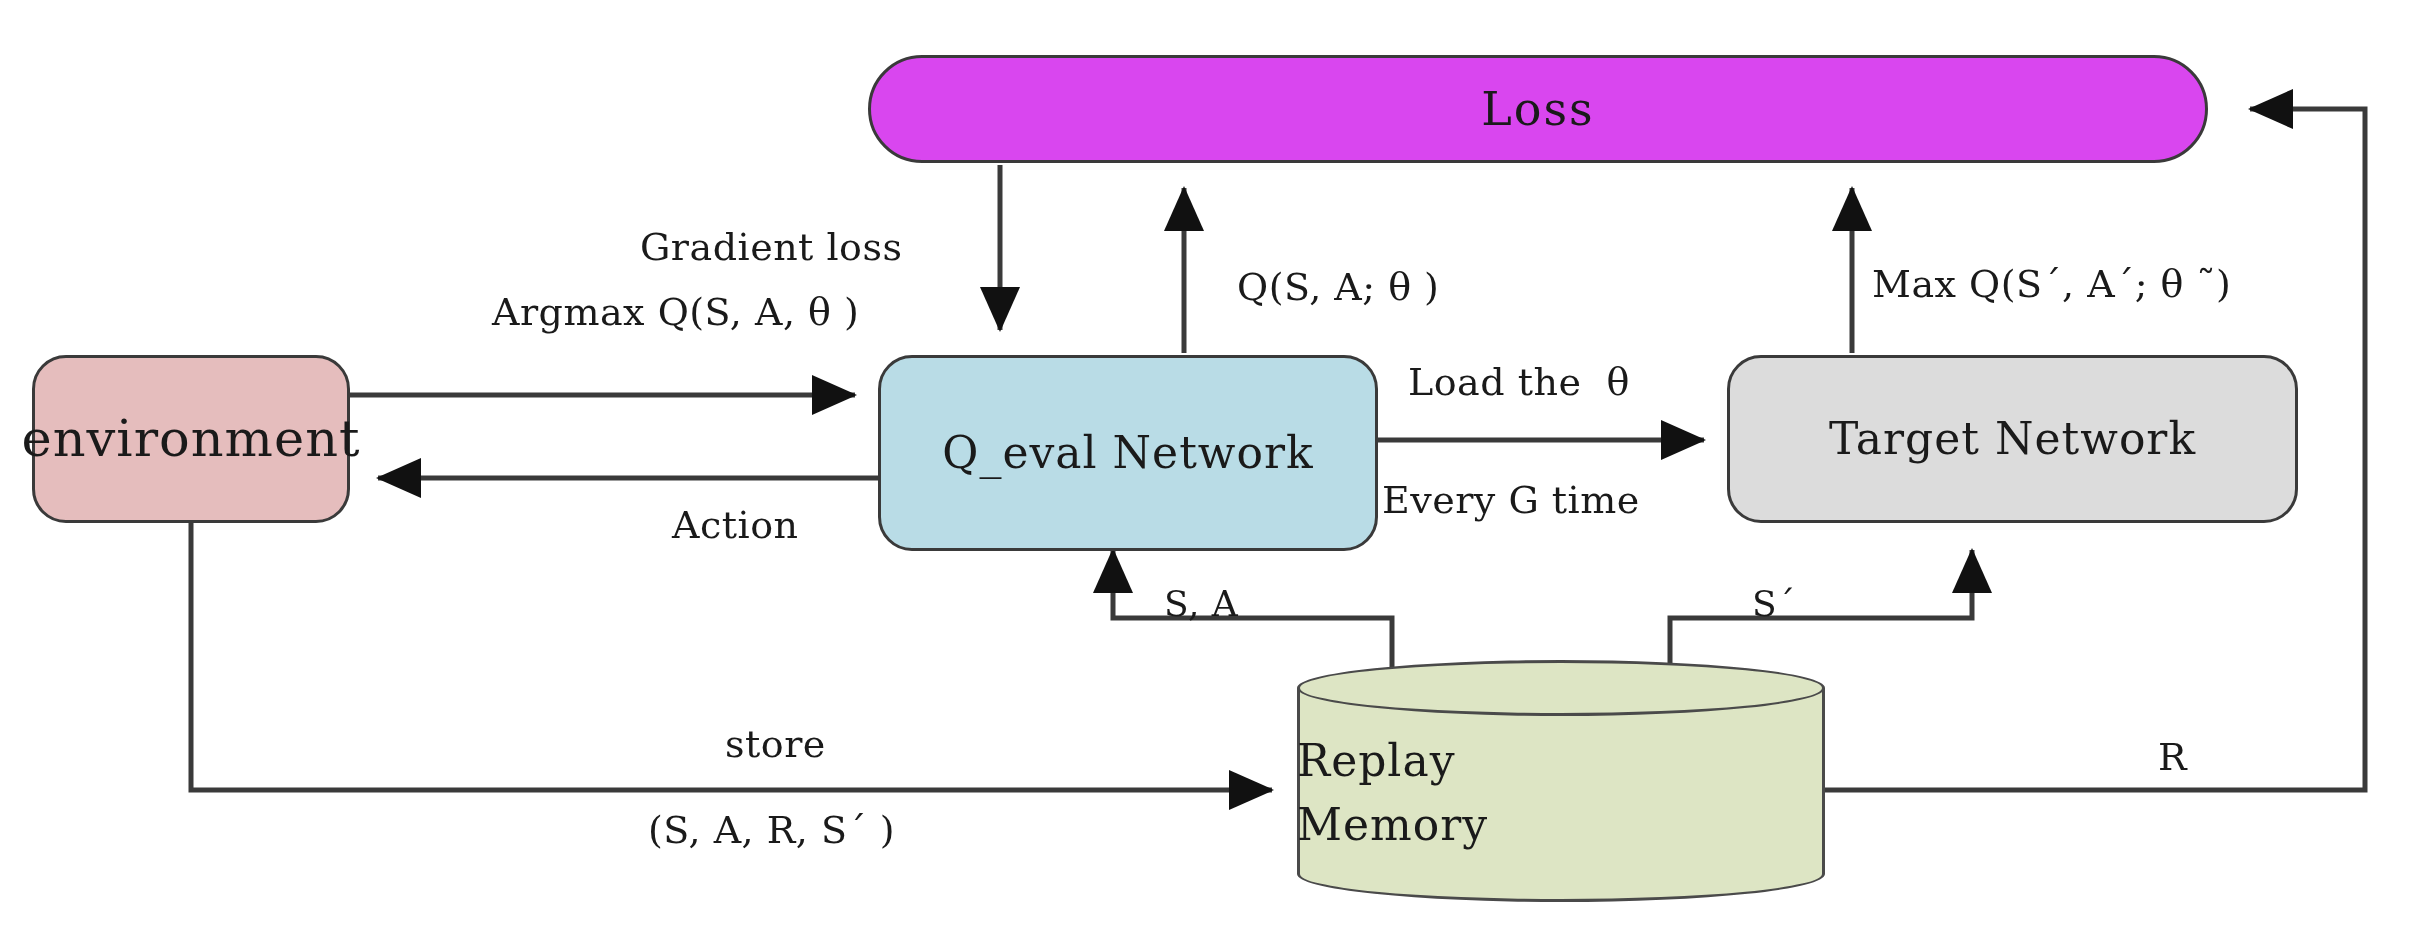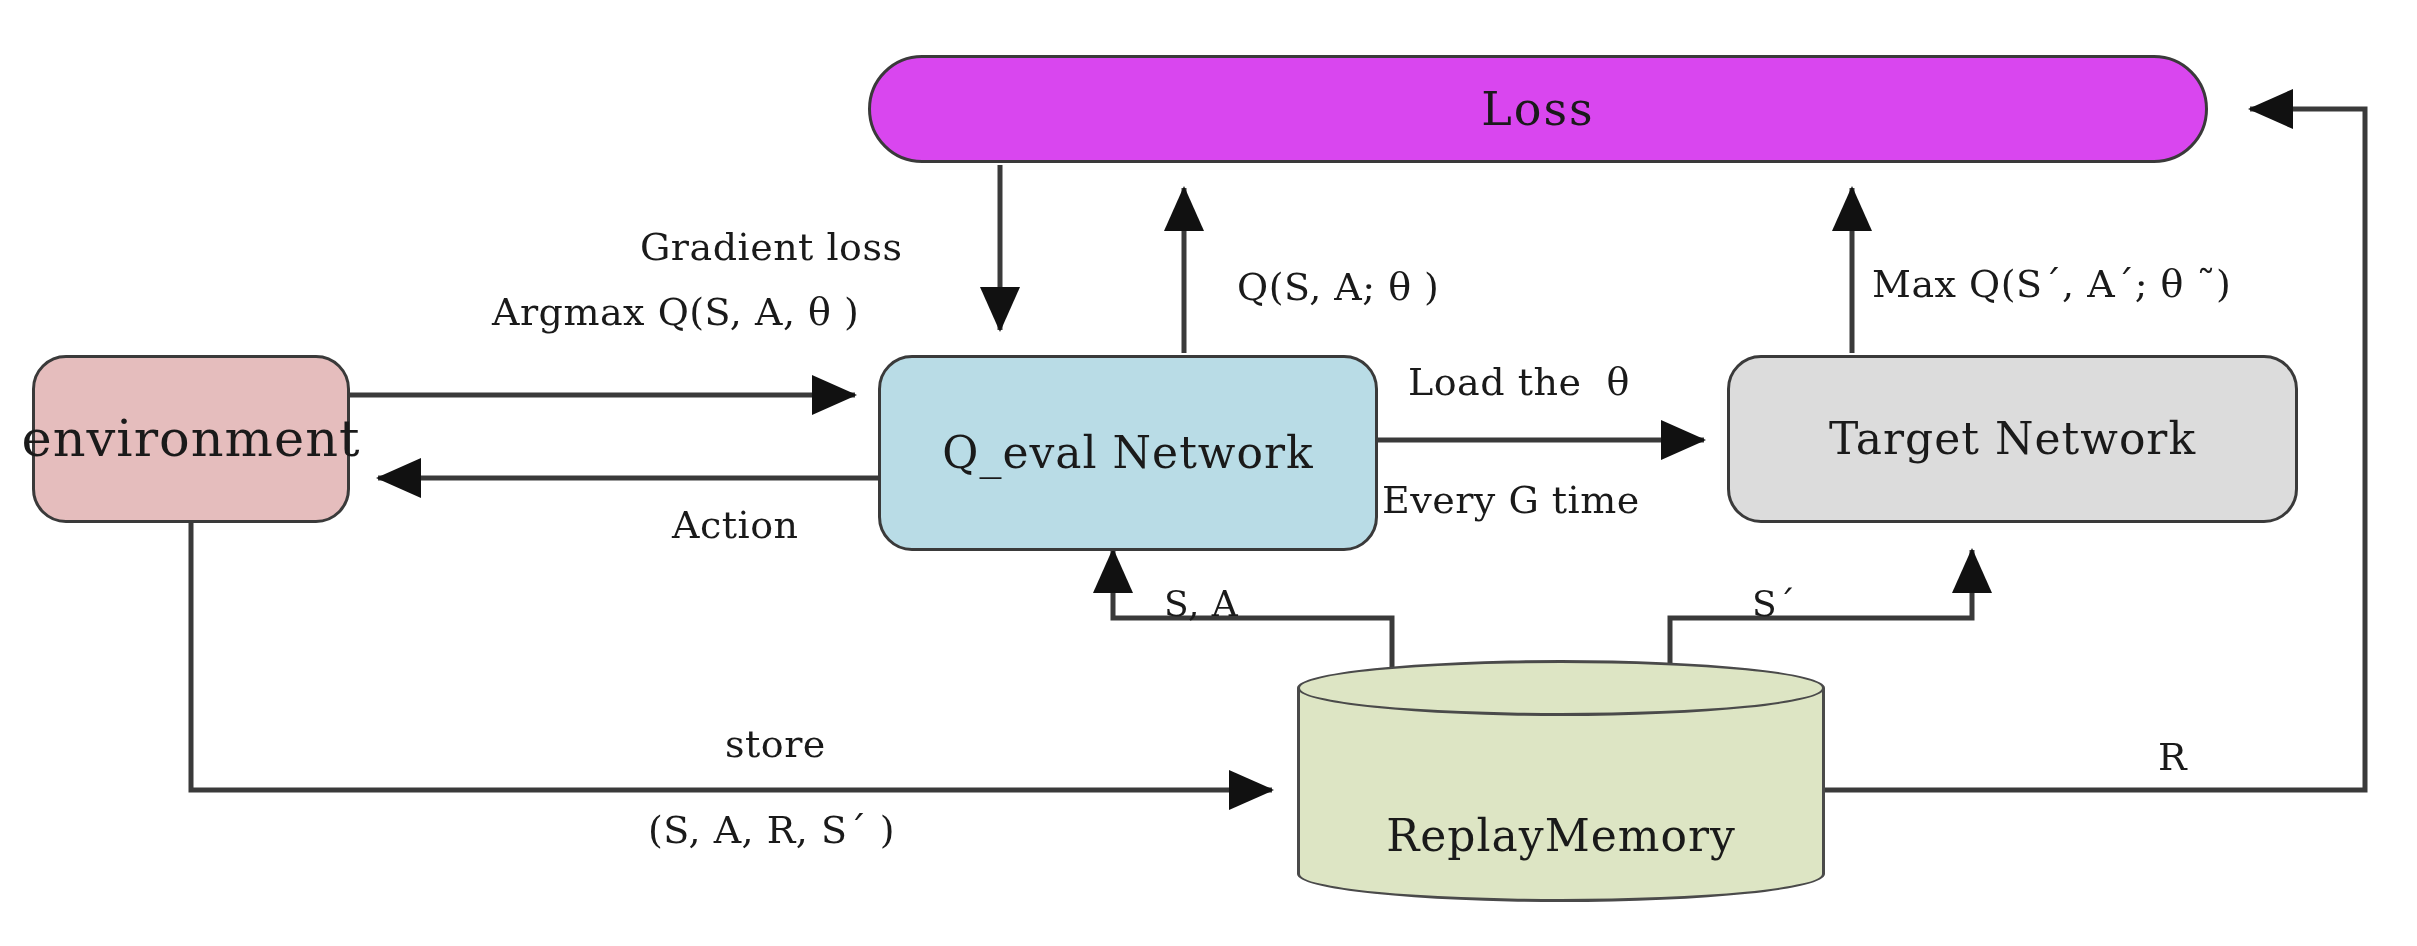--- a/index.html
+++ b/index.html
@@ -92,22 +92,22 @@
     border:3px solid #4a4a4a;
     border-radius:50%;
     box-sizing:border-box;
     clip-path: inset(28px -6px -6px -6px);
   }
   .cyl .label{
     position:absolute;
     left:0; top:58px;
     width:100%; height:150px;
     display:flex;
-    flex-direction:row;
-    align-items:flex-end;
+    flex-direction:column;
+    align-items:flex-start;
     justify-content:center;
     font-size:44px;
     color:#1a1a1a;
     line-height:1.45;
     letter-spacing:1px;
   }
   .lbl{
     position:absolute;
     color:#1a1a1a;
     white-space:pre;

